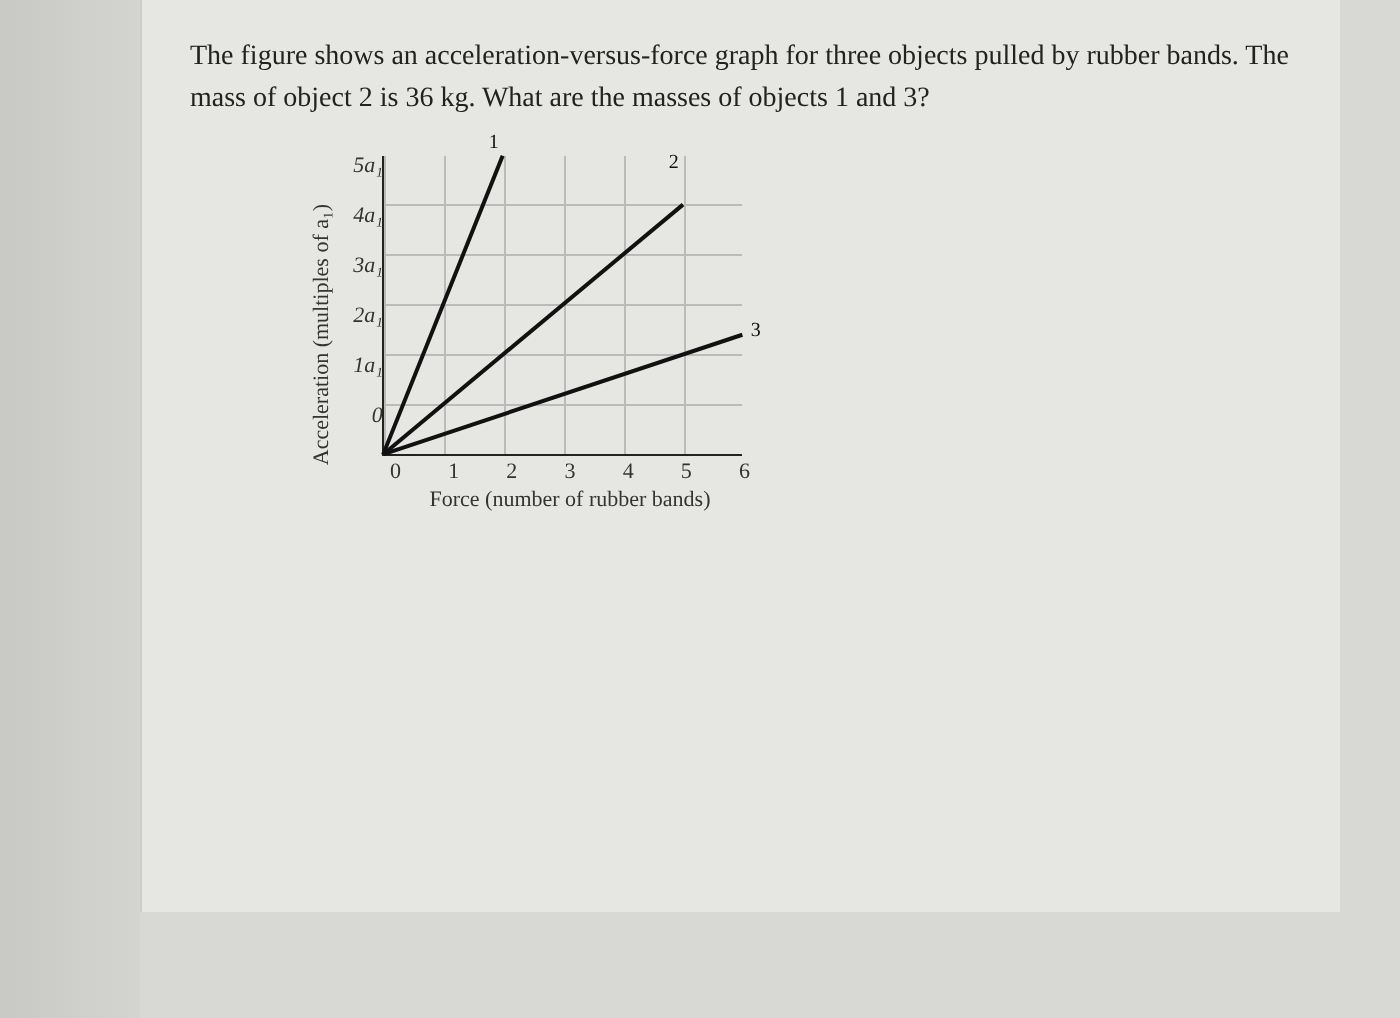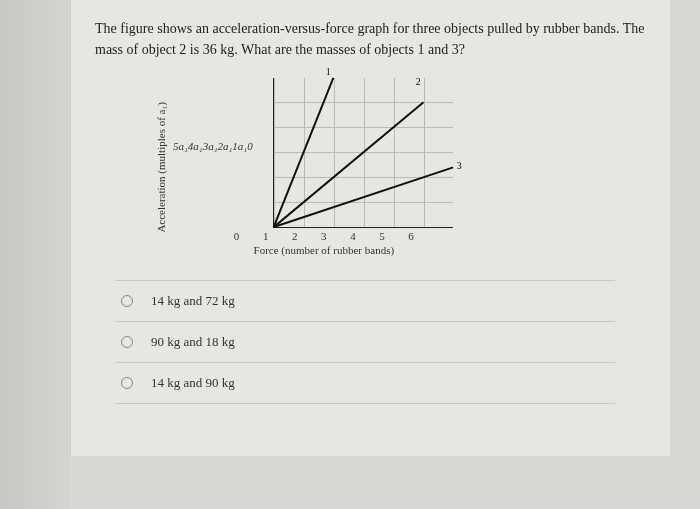--- a/index.html
+++ b/index.html
@@ -37,28 +37,27 @@
     writing-mode: vertical-rl;
     transform: rotate(180deg);
     font-size: 11px;
     color: #333;
     margin-right: 6px;
   }
   .chart-inner { display: flex; flex-direction: column; align-items: center; }
   .plot-row { display: flex; align-items: flex-start; }
   .yticks {
     display: flex;
-    flex-direction: row;
+    flex-direction: column;
     justify-content: space-between;
     height: 150px;
-    margin-right: 20px;
+    margin-right: 0;
     font-size: 11px;
     color: #333;
     text-align: right;
-    align-items: center;
   }
   .yticks span { height: 25px; line-height: 1; font-style: italic; }
   .plot {
     width: 180px;
     height: 150px;
     border-left: 1.5px solid #222;
     border-bottom: 1.5px solid #222;
     position: relative;
     background-image:
       linear-gradient(to right, #bbb 1px, transparent 1px),
@@ -146,28 +145,14 @@
         <span>2</span>
         <span>3</span>
         <span>4</span>
         <span>5</span>
         <span>6</span>
       </div>
       <div class="xlabel">Force (number of rubber bands)</div>
     </div>
   </div>
 
-  <div class="options">
-    <div class="opt">
-      <span class="radio"></span>
-      <span>14 kg and 72 kg</span>
-    </div>
-    <div class="opt">
-      <span class="radio"></span>
-      <span>90 kg and 18 kg</span>
-    </div>
-    <div class="opt">
-      <span class="radio"></span>
-      <span>14 kg and 90 kg</span>
-    </div>
-  </div>
 
 </div>
 
 </body></html>

